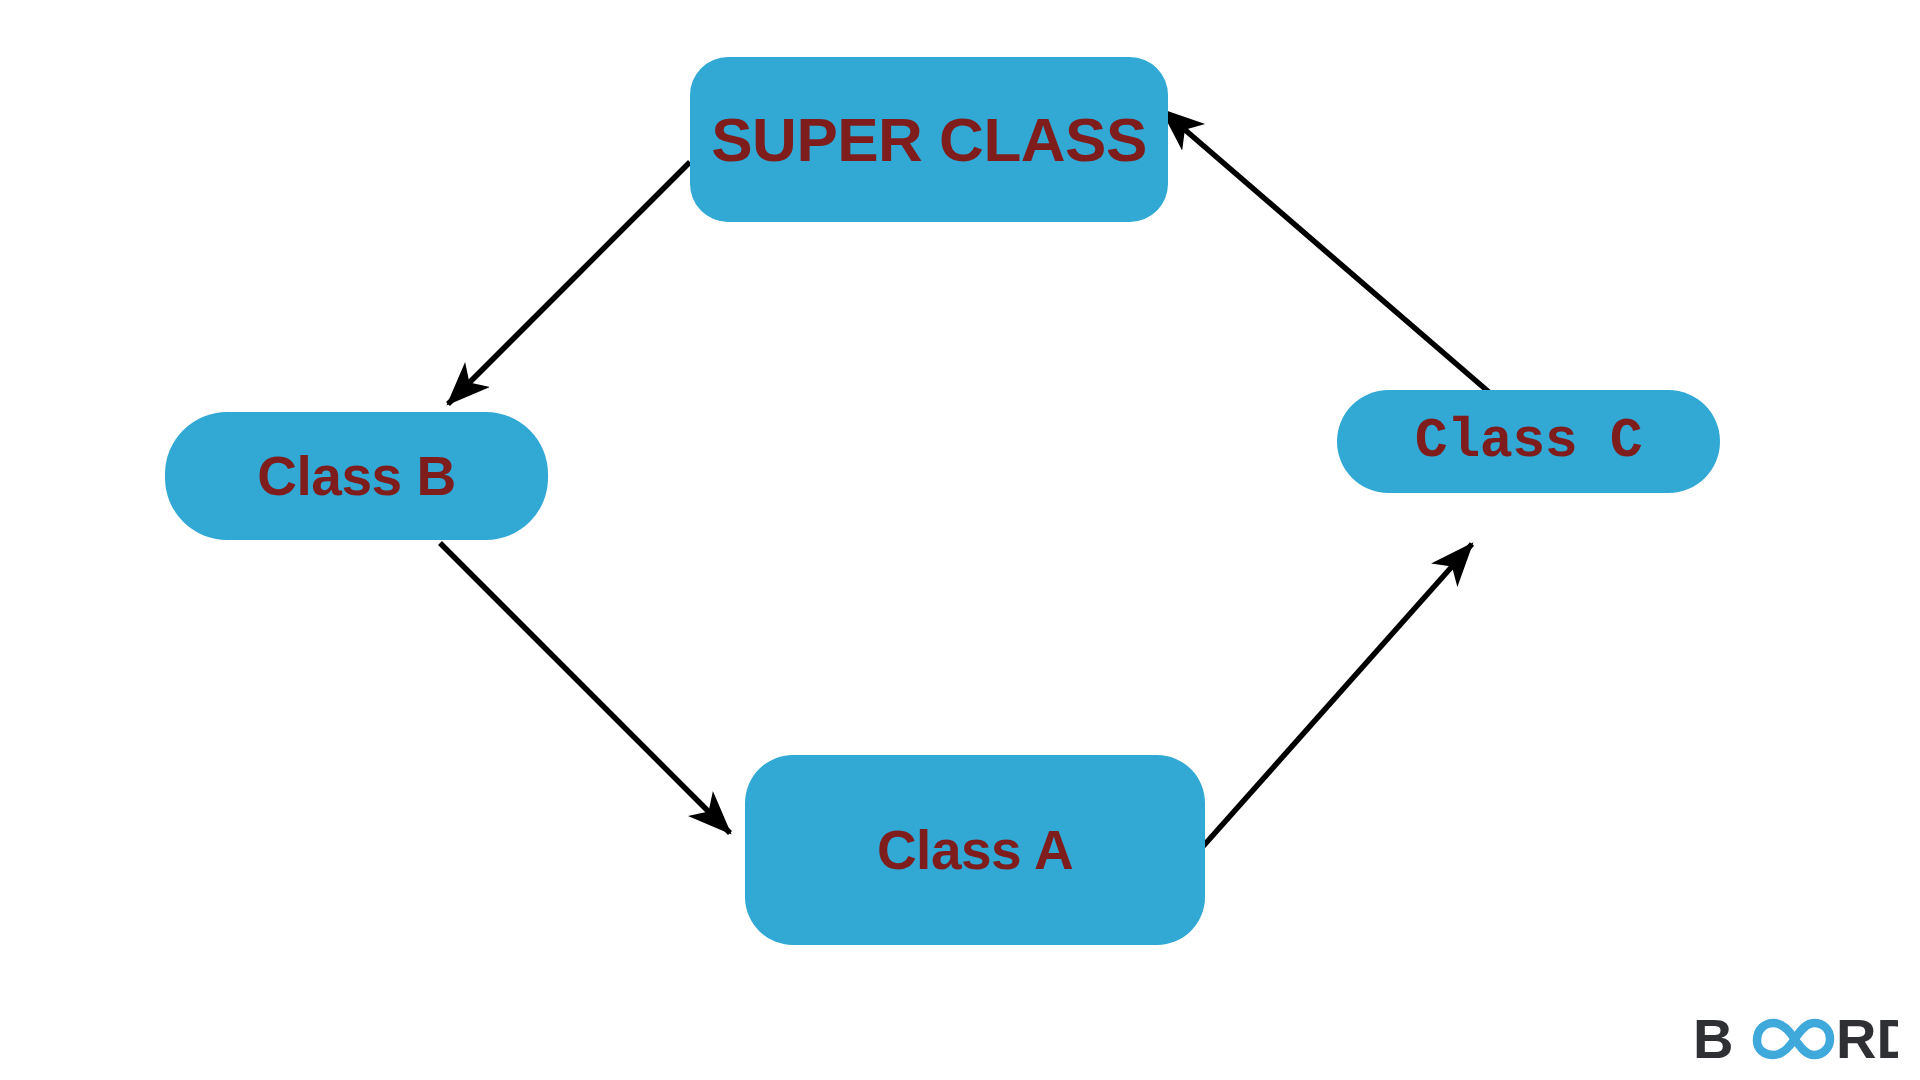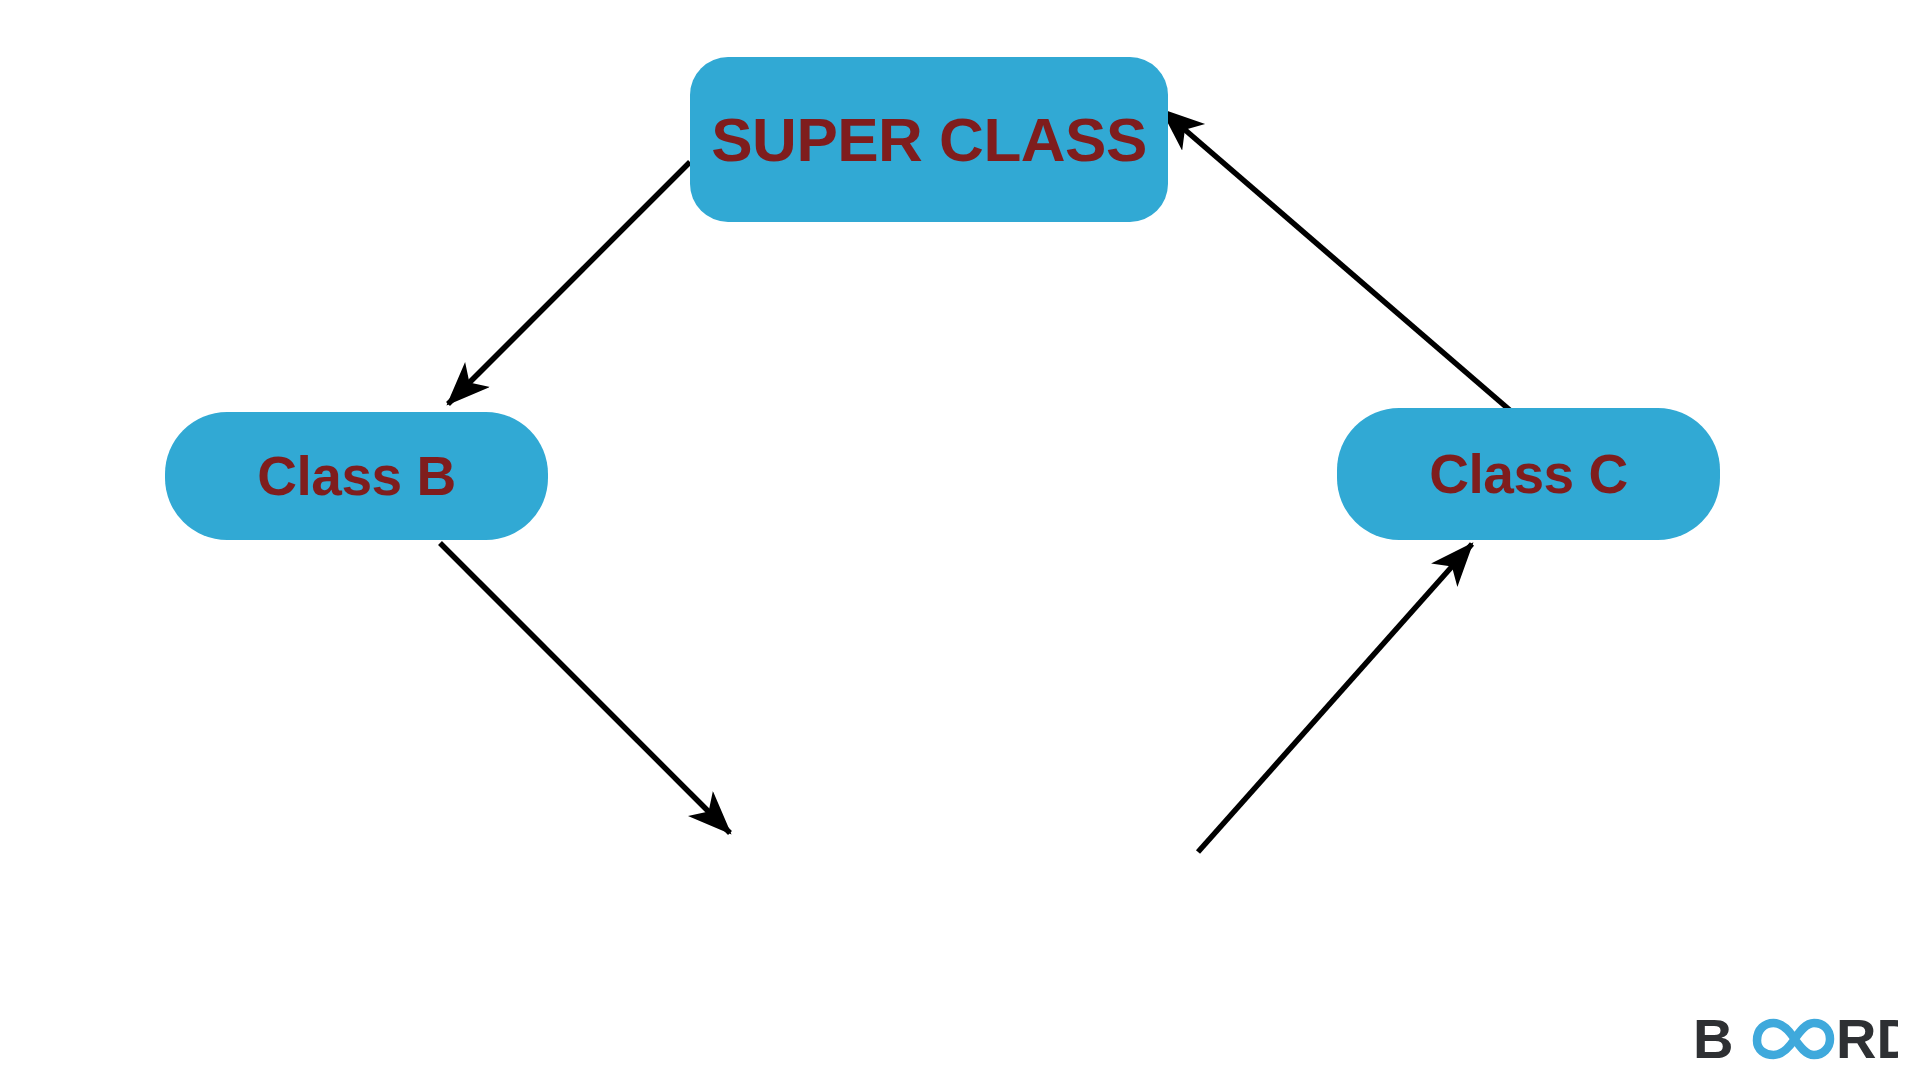--- a/index.html
+++ b/index.html
@@ -50,24 +50,25 @@
   #node-b {
     left: 165px;
     top: 412px;
     width: 383px;
     height: 128px;
     border-radius: 62px;
   }
   #node-b .node-label { font-size: 55px; }
   #node-c {
     left: 1337px;
-    top: 408px;
+    top: 390px;
     width: 383px;
-    height: 132px;
+    height: 103px;
     border-radius: 62px;
+    font-family: Liberation Mono, monospace;
   }
   #node-c .node-label { font-size: 55px; }
   #node-a {
     left: 745px;
     top: 755px;
     width: 460px;
     height: 190px;
     border-radius: 48px;
   }
   #node-a .node-label { font-size: 55px; }
@@ -109,20 +110,23 @@
   </div>
 
   <div class="node" id="node-b">
     <span class="node-label">Class B</span>
   </div>
 
   <div class="node" id="node-c">
     <span class="node-label">Class C</span>
   </div>
 
+  <div class="node" id="node-a">
+    <span class="node-label">Class A</span>
+  </div>
 
   <div id="logo">
     <svg class="logo-svg" width="205" height="62" viewBox="0 0 205 62" xmlns="http://www.w3.org/2000/svg">
       <text x="0" y="50" font-family="'Liberation Sans', sans-serif" font-size="56" font-weight="700" fill="#2E3033">B</text>
       <g fill="none" stroke="#3FA9DC" stroke-width="8.5" stroke-linecap="round">
         <path d="M64,32.5
                  C64,21 72,15 80.5,15
                  C89,15 95,21 101,30
                  C107,39 113,47 121,47
                  C130,47 137,40 137,31

